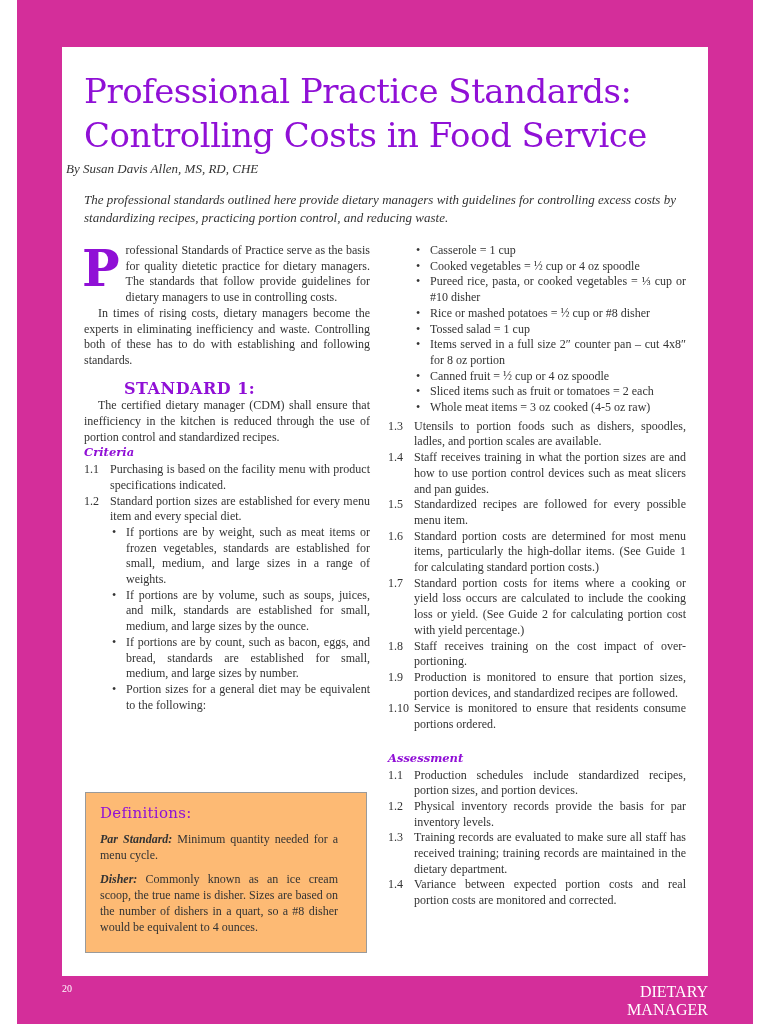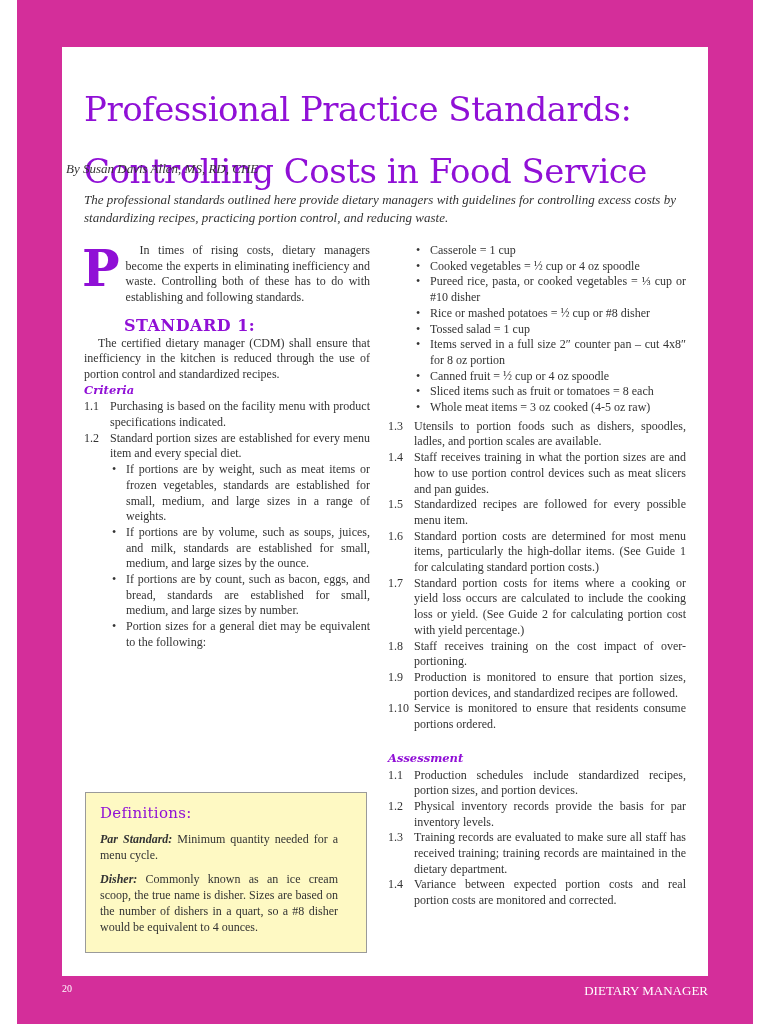--- a/index.html
+++ b/index.html
@@ -13,21 +13,21 @@
   .page {
     position: absolute; left: 62px; top: 47px; width: 646px; height: 929px;
     background: #ffffff;
   }
   .title {
     position: absolute; left: 22px; top: 22px; width: 610px;
     font-family: "DejaVu Serif", "Liberation Serif", serif;
     font-size: 34px; line-height: 44px; color: #9010d6; font-weight: normal;
     letter-spacing: -0.5px;
   }
-  .title span { display: block; white-space: nowrap; margin-top: 18px; }
+  .title span { display: block; white-space: nowrap; }
   .byline {
     position: absolute; left: 4px; top: 114px;
     font-size: 13px; font-style: italic; color: #333;
   }
   .intro {
     position: absolute; left: 22px; top: 144px; width: 604px;
     font-size: 13px; font-style: italic; line-height: 18px; color: #333;
   }
 
   .col { position: absolute; font-size: 12px; line-height: 15.7px; color: #333; text-align: justify; }
@@ -62,56 +62,56 @@
 
   .right-bullets { list-style: none; margin-left: 26px; margin-bottom: 3px; }
   .right-bullets li { display: flex; }
   .right-bullets li .dot { width: 16px; flex: 0 0 16px; padding-left: 2px; }
   .right-bullets li .btxt { flex: 1; text-align: justify; }
 
   .assess-head { margin-top: 18px; }
 
   .definitions {
     position: absolute; left: 23px; top: 745px; width: 282px; height: 161px;
-    background: #fef9c3; border: 1px solid #9a9a9a;
+    background: #fdba74; border: 1px solid #9a9a9a;
     padding: 12px 28px 10px 14px;
     font-size: 12px; line-height: 16px; color: #333; text-align: justify;
   }
   .def-title {
     font-family: "DejaVu Serif", "Liberation Serif", serif;
     font-size: 15px; color: #9010d6; margin-bottom: 10px; letter-spacing: 0.3px;
   }
   .def-item { margin-bottom: 8px; }
   .def-term { font-weight: bold; font-style: italic; }
 
   .footer-left {
     position: absolute; left: 62px; top: 983px; font-size: 10px; color: #ffffff;
   }
   .footer-right {
-    position: absolute; left: 560px; width: 148px; top: 983px; font-size: 13px; color: #ffffff; text-align: right;
+    position: absolute; left: 560px; width: 148px; top: 983px; font-size: 16px; color: #ffffff; text-align: right;
   }
 </style>
 </head>
 <body>
 
 <div class="magenta-frame"></div>
 
 <div class="page">
 
   <h1 class="title">
     <span>Professional Practice Standards:</span>
     <span>Controlling Costs in Food Service</span>
   </h1>
 
   <div class="byline">By Susan Davis Allen, MS, RD, CHE</div>
   <div class="intro">The professional standards outlined here provide dietary managers with guidelines for controlling excess costs by standardizing recipes, practicing portion control, and reducing waste.</div>
 
   <div class="col col-left">
     <div class="lead">
-      <span class="dropcap">P</span>
+      <span class="dropcap">P</span><span>rofessional Standards of Practice serve as the basis for quality dietetic practice for dietary managers. The standards that follow provide guidelines for dietary managers to use in controlling costs.</span>
     </div>
     <p class="para">In times of rising costs, dietary managers become the experts in eliminating inefficiency and waste. Controlling both of these has to do with establishing and following standards.</p>
 
     <h2 class="standard-head">STANDARD 1:</h2>
     <p class="para">The certified dietary manager (CDM) shall ensure that inefficiency in the kitchen is reduced through the use of portion control and standardized recipes.</p>
 
     <h3 class="subhead">Criteria</h3>
 
     <div class="num-item">
       <span class="num">1.1</span>
@@ -173,21 +173,21 @@
       <li>
           <span class="dot">•</span>
           <span class="btxt">Items served in a full size 2″ counter pan – cut 4x8″ for 8 oz portion</span>
         </li>
       <li>
           <span class="dot">•</span>
           <span class="btxt">Canned fruit = ½ cup or 4 oz spoodle</span>
         </li>
       <li>
           <span class="dot">•</span>
-          <span class="btxt">Sliced items such as fruit or tomatoes = 8 each</span>
+          <span class="btxt">Sliced items such as fruit or tomatoes = 2 each</span>
         </li>
       <li>
           <span class="dot">•</span>
           <span class="btxt">Whole meat items = 3 oz cooked (4-5 oz raw)</span>
         </li>
     </ul>
 
     <div class="num-item">
         <span class="num">1.3</span>
         <span class="txt">Utensils to portion foods such as dishers, spoodles, ladles, and portion scales are available.</span>

